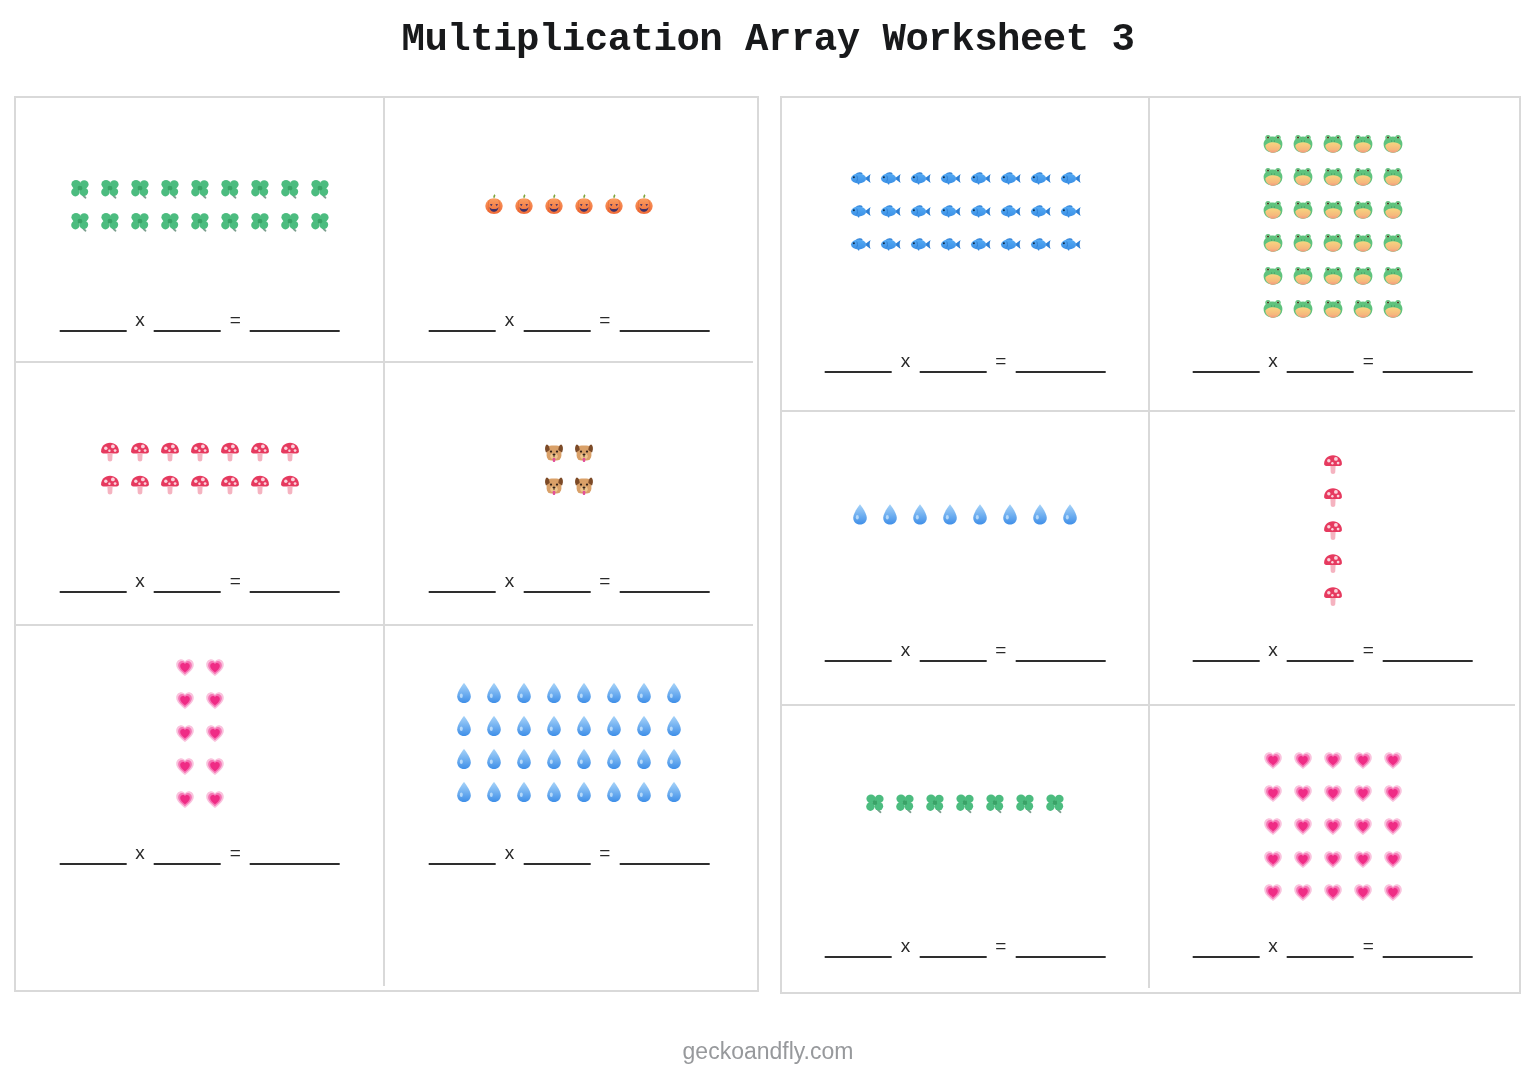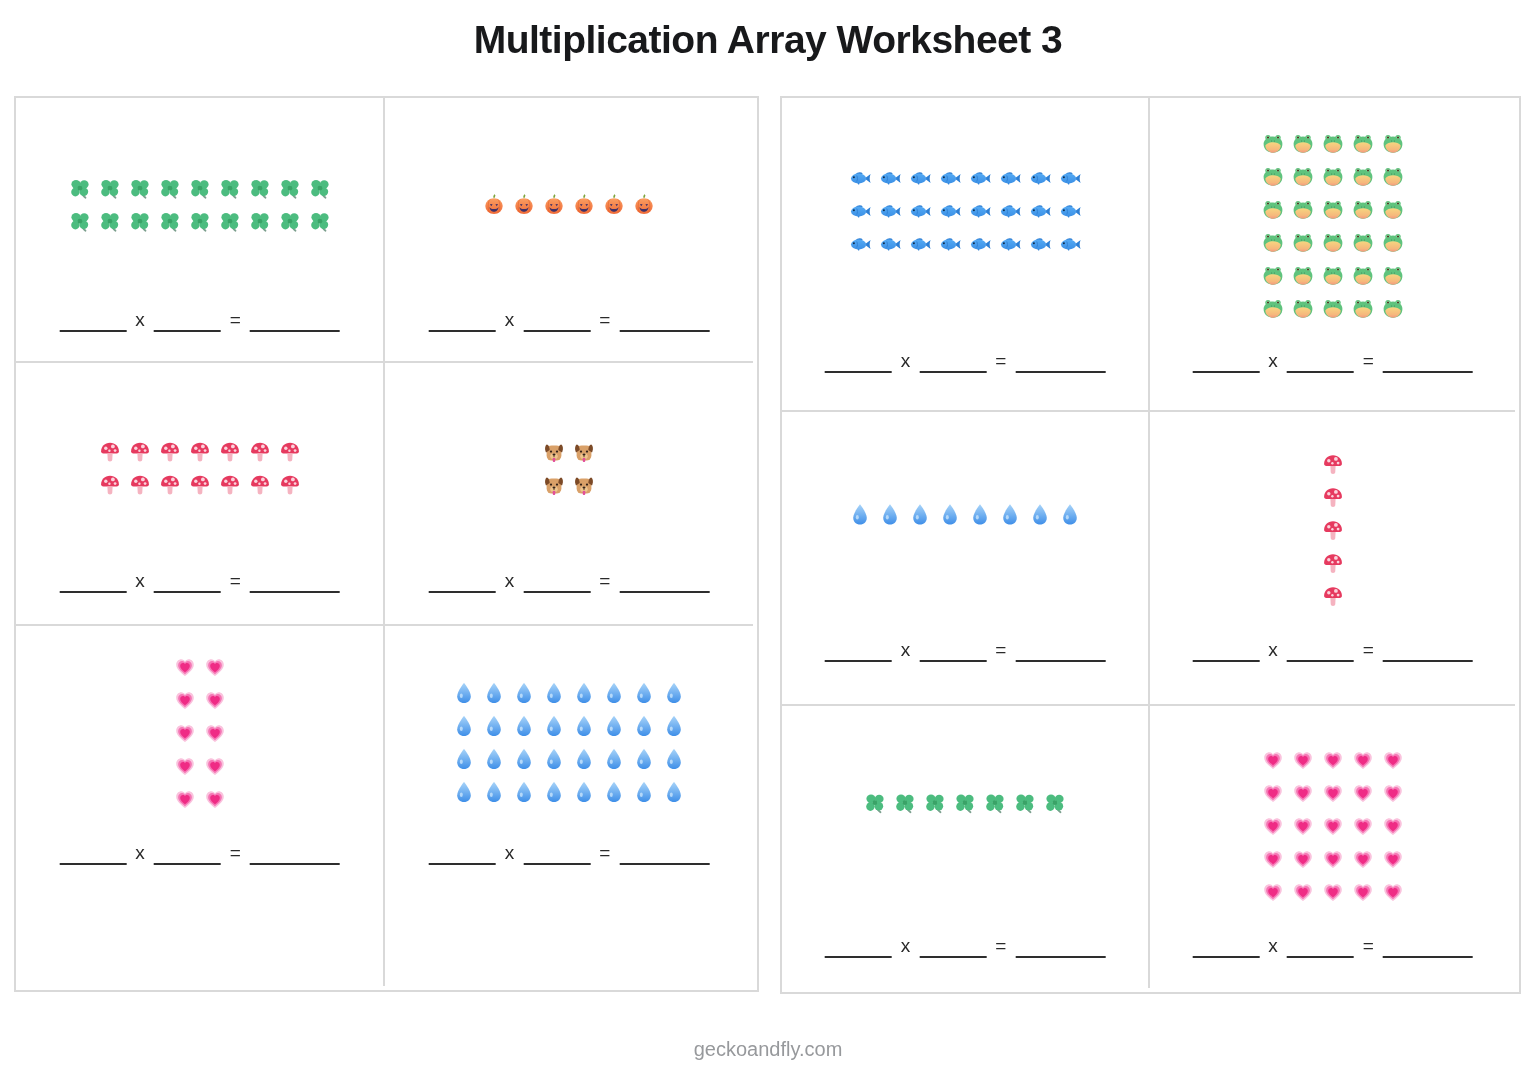--- a/index.html
+++ b/index.html
@@ -2,21 +2,21 @@
 <html><head>
 <meta charset="utf-8">
 <style>
   html,body{margin:0;padding:0;}
   body{
     width:1536px;height:1086px;position:relative;background:#ffffff;
     font-family:"Liberation Sans",sans-serif;overflow:hidden;
   }
   .title{
     position:absolute;top:18px;left:0;width:100%;text-align:center;
-    font-size:39px;font-weight:700;color:#18191b;letter-spacing:-0.5px;
+    font-size:39px;font-weight:700;color:#18191b;letter-spacing:-0.5px;font-family:Liberation Mono, monospace;
   }
   .panel{
     position:absolute;border:2px solid #d9d9d9;background:#fff;display:grid;
   }
   .panel-left{
     left:14px;top:96px;width:741px;height:892px;
     grid-template-columns:369px 368px;
     grid-template-rows:265px 263px 360px;
   }
   .panel-right{
@@ -36,21 +36,21 @@
     position:absolute;left:50%;top:var(--eq);transform:translate(-50%,-100%);
     display:flex;align-items:flex-end;white-space:nowrap;
     font-size:19px;color:#2a2a2a;
   }
   .blank{display:inline-block;height:8px;border-bottom:2px solid #2e2e2e;}
   .b1,.b2{width:67px;}
   .b3{width:90px;}
   .sym{margin:0 9px 3px 9px;line-height:1;}
   .footer{
     position:absolute;top:1038px;left:0;width:100%;text-align:center;
-    font-size:20px;color:#97999c;
+    font-size:23px;color:#97999c;
   }
   .defs-svg{position:absolute;width:0;height:0;overflow:hidden;}
 </style>
 </head>
 <body>
 
 <svg class="defs-svg" aria-hidden="true">
   <defs>
     <linearGradient id="gradPumpkin" x1="0" y1="0" x2="0" y2="1">
       <stop offset="0" stop-color="#fb9e62"></stop>

